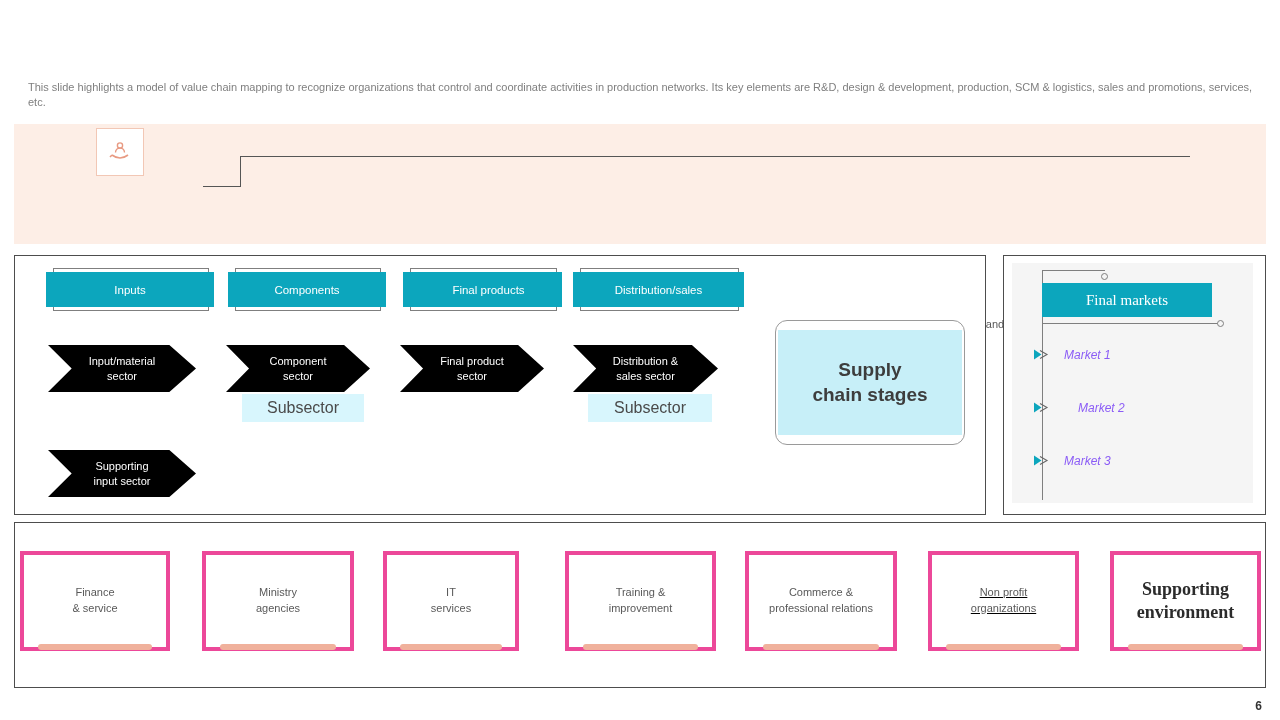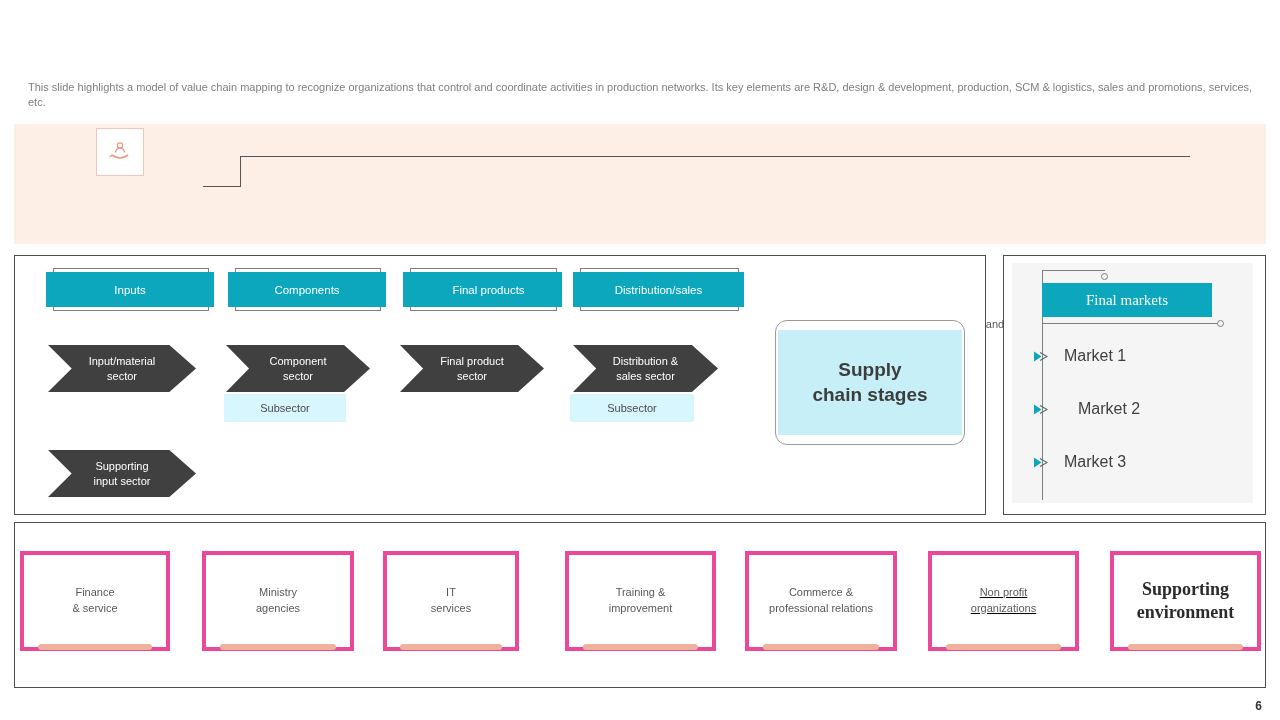--- a/index.html
+++ b/index.html
@@ -33,49 +33,49 @@
   .hdr-box { position:absolute; top:272px; height:35px; background:#0ca6bd; color:#fff; font-size:11.5px; display:flex; align-items:center; justify-content:center; }
   #ghost-1 { left:53px; top:268px; width:156px; height:43px; }
   #hdr-1 { left:46px;  width:168px; }
   #ghost-2 { left:235px; top:268px; width:146px; height:43px; }
   #hdr-2 { left:228px; width:158px; }
   #ghost-3 { left:410px; top:268px; width:147px; height:43px; }
   #hdr-3 { left:403px; width:159px;padding-left:12px; }
   #ghost-4 { left:580px; top:268px; width:159px; height:43px; }
   #hdr-4 { left:573px; width:171px; }
 
-  .chev { position:absolute; top:345px; height:47px; background:#404040; color:#fff; font-size:11px; line-height:1.3; display:flex; align-items:center; justify-content:center; text-align:center;
+  .chev { position:absolute; top:345px; height:47px; background:#000000; color:#fff; font-size:11px; line-height:1.3; display:flex; align-items:center; justify-content:center; text-align:center;
           clip-path:polygon(0 0, 82% 0, 100% 50%, 82% 100%, 0 100%, 16% 50%); }
   #arrow-1 { left:48px;  width:148px; }
   #arrow-2 { left:226px; width:144px; }
   #arrow-3 { left:400px; width:144px; }
   #arrow-4 { left:573px; width:145px; }
   #arrow-support { left:48px; width:148px; top:450px; }
 
-  .subsector { position:absolute; top:394px; height:28px; background:#d8f6fd; color:#4a4a4a; font-size:11px; display:flex; align-items:center; justify-content:center; }
+  .subsector { position:absolute; top:394px; height:28px; background:#d8f6fd; color:#4a4a4a; font-size:16px; display:flex; align-items:center; justify-content:center;margin-left:18px; }
   #sub-1 { left:224px; width:122px; }
   #sub-2 { left:570px; width:124px; }
 
   #supply-box { left:775px; top:320px; width:190px; height:125px; background:#fff; border:1px solid #9a9a9a; border-radius:12px; display:flex; align-items:center; justify-content:center; }
   #supply-inner { position:absolute; left:2px; right:2px; top:9px; bottom:9px; background:#c7eff8; }
   #supply-box .label { position:relative; font-size:19px; font-weight:bold; color:#3d3d3d; text-align:center; line-height:1.3; }
 
   
   #right-panel { left:1003px; top:255px; width:263px; height:260px; background:#fff; border:1px solid #4d4d4d; }
   #right-inner { left:1012px; top:263px; width:241px; height:240px; background:#f5f5f5; }
   .conn { position:absolute; background:#7f7f7f; }
   #fm-vline { left:1042px; top:270px; width:1px; height:230px; }
   #fm-bracket { left:1042px; top:270px; width:63px; height:1px; }
   #fm-underline { left:1042px; top:323px; width:178px; height:1px; }
   .conn-dot { position:absolute; width:7px; height:7px; border:1px solid #7f7f7f; border-radius:50%; background:#f5f5f5; }
   #fm-dot-top { left:1101px; top:273px; }
   #fm-dot-right { left:1217px; top:320px; }
   #fm-box { left:1042px; top:283px; width:170px; height:34px; background:#0ca6bd; color:#fff; font-family:"Liberation Serif", serif; font-size:15px; display:flex; align-items:center; justify-content:center; }
   .market { position:absolute; left:1032px; display:flex; align-items:center; gap:14px; }
-  .market .market-label { font-size:16px; color:#404040; }
+  .market .market-label { font-size:12px; color:#8b5cf6;font-style:italic; }
   #market-1 { top:347px; } #market-2 { top:400px;gap:28px; } #market-3 { top:453px; }
 
   
   #bottom-panel { left:14px; top:522px; width:1252px; height:166px; background:#fff; border:1px solid #4d4d4d; }
   .env-box { position:absolute; top:551px; height:100px; background:#fff; border:4px solid #ec4899; display:flex; align-items:center; justify-content:center; text-align:center; }
   .env-box .env-label { font-size:11px; color:#595959; line-height:1.45; }
   .env-bar { position:absolute; bottom:-3px; left:10%; width:80%; height:6px; background:#f0b19c; border-radius:3px; }
   #env-1 { left:20px;   width:150px; }
   #env-2 { left:202px;  width:152px; }
   #env-3 { left:383px;  width:136px; }

